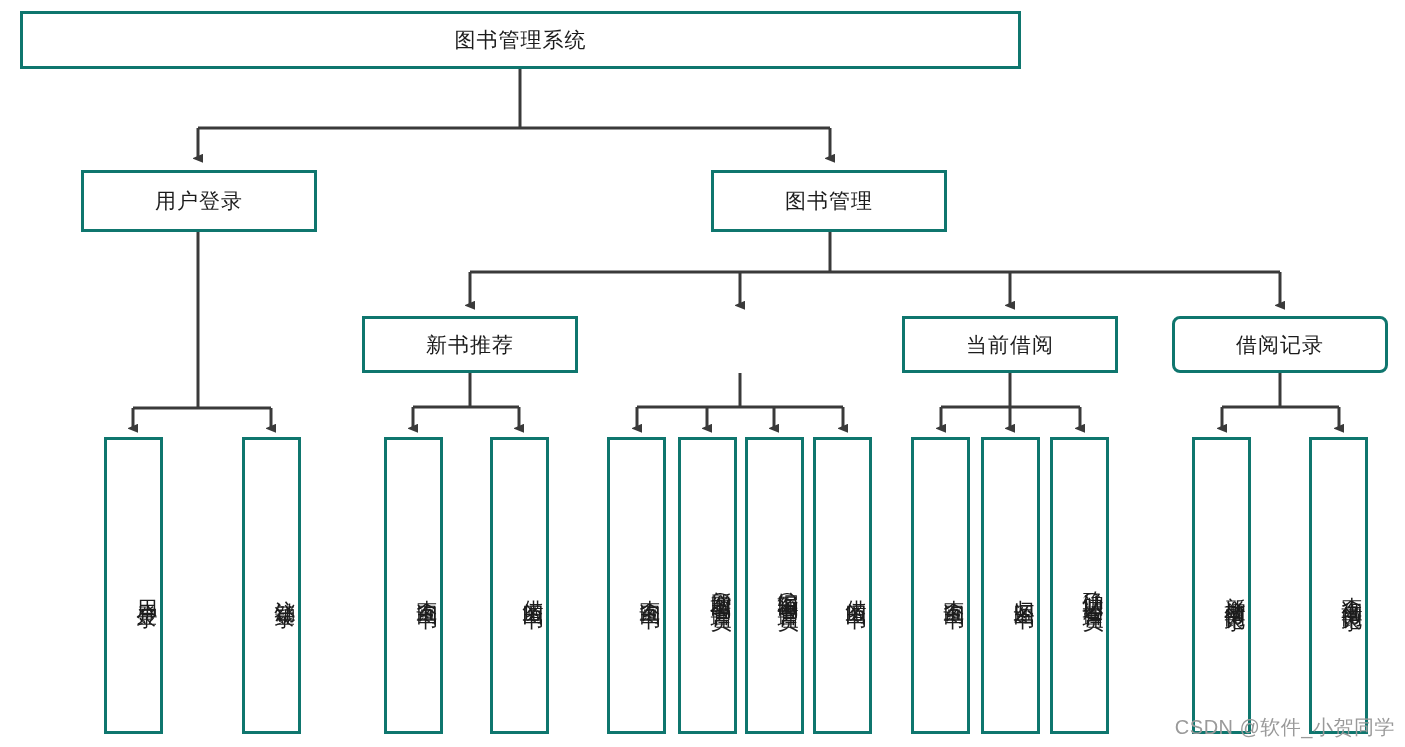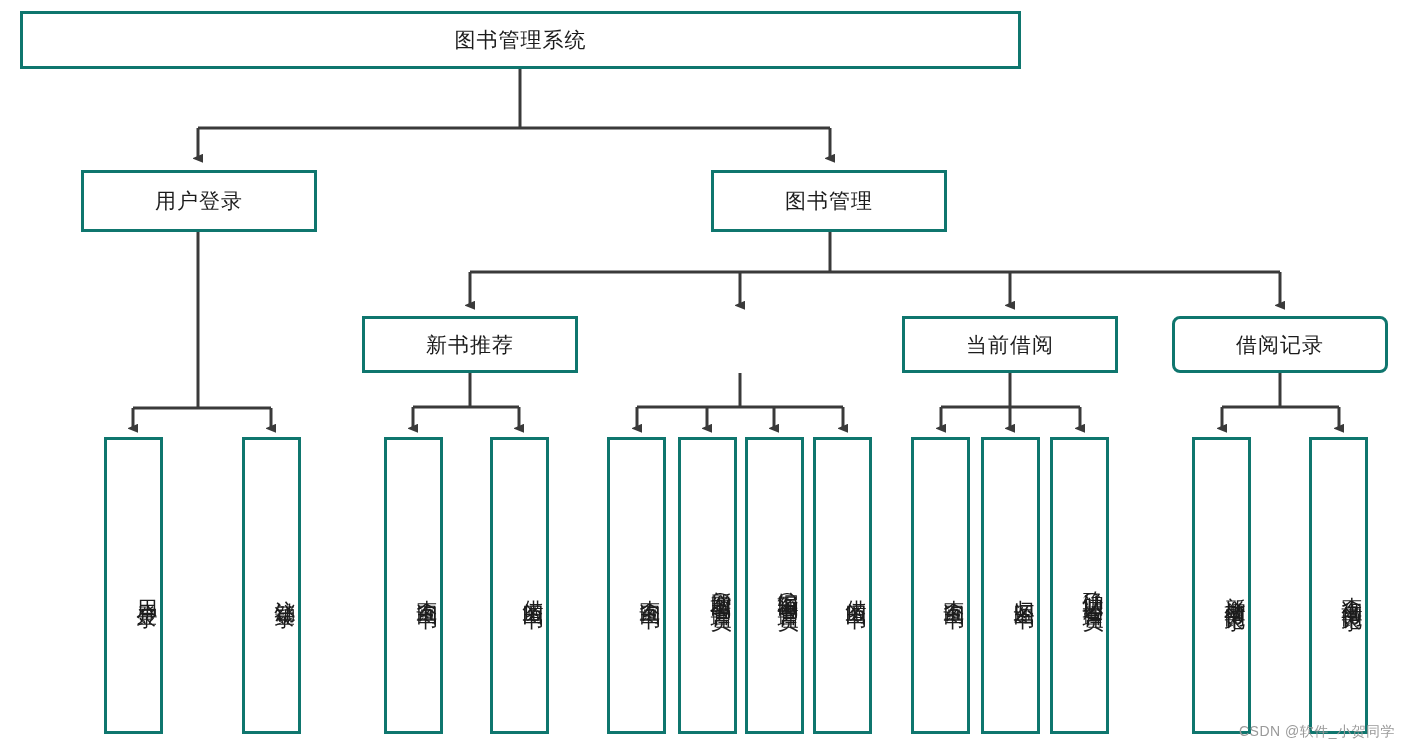--- a/index.html
+++ b/index.html
@@ -57,21 +57,21 @@
     display:block;
   }
   .node.vert .label{
     writing-mode:vertical-rl;
     text-orientation:upright;
   }
   #watermark{
     position:absolute;
     right:10px;
     bottom:6px;
-    font-size:14px;
+    font-size:20px;
     color:#9a9a9a;
     letter-spacing:0.5px;
     z-index:5;
     white-space:nowrap;
     font-family:"Liberation Sans","DejaVu Sans",sans-serif;
   }
 </style>
 </head>
 <body>
 

